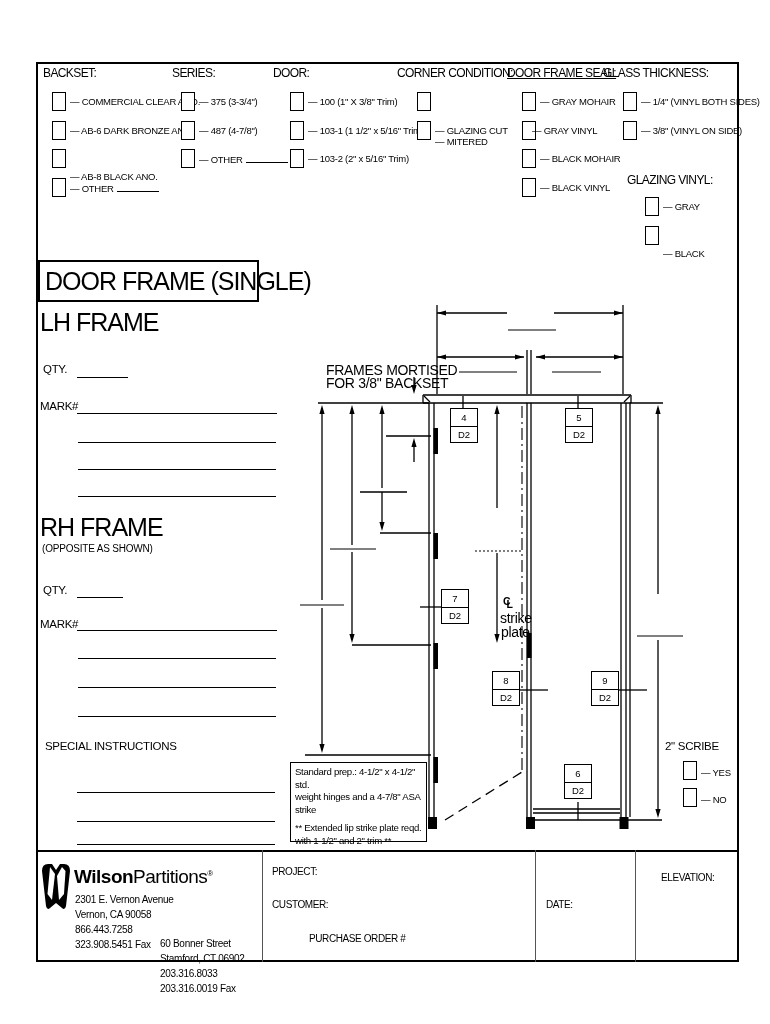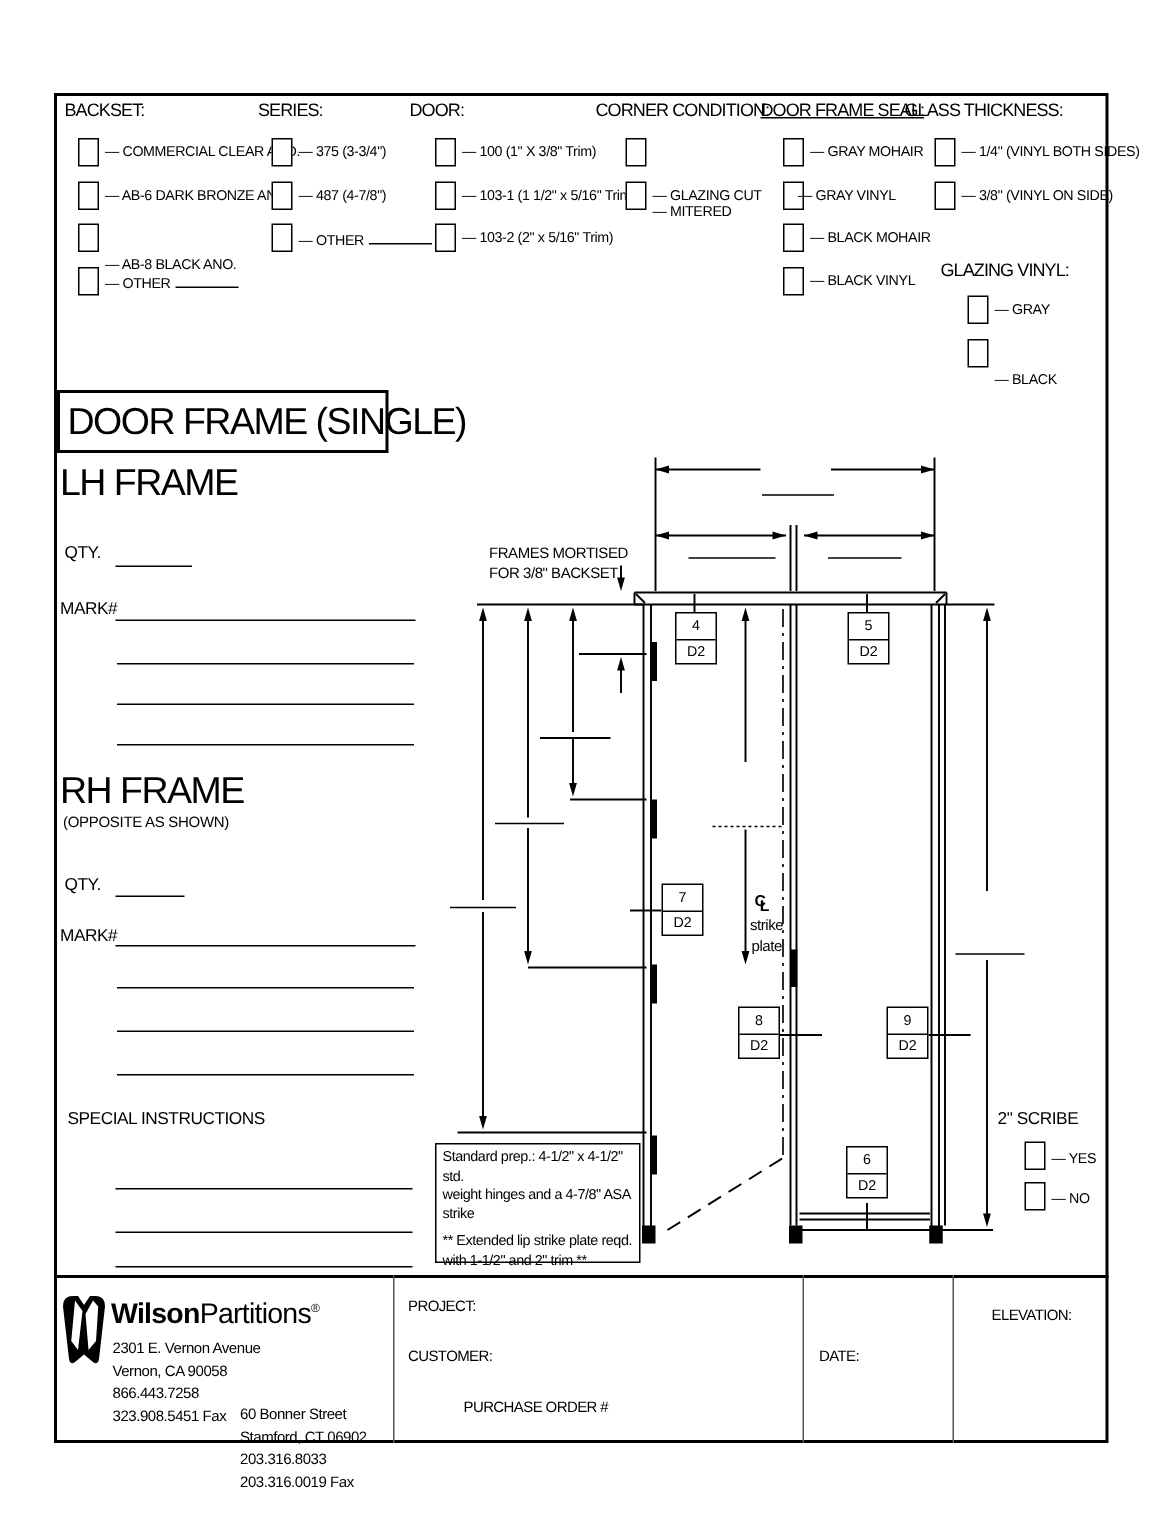--- a/index.html
+++ b/index.html
@@ -16,21 +16,21 @@
   .cb{width:12px;height:17px;border:1.6px solid #000;background:#fff;box-sizing:content-box;}
   .blank{display:inline-block;width:42px;border-bottom:1.2px solid #000;height:9px;margin-left:3px;}
   
   .big-title{font-size:25px;letter-spacing:-1px;white-space:nowrap;}
   .title-box{left:38px;top:260px;width:221px;height:42px;border:2px solid #000;box-sizing:border-box;
              display:flex;align-items:center;padding-left:5px;}
   .fld-label{font-size:11.5px;letter-spacing:-0.3px;white-space:nowrap;}
   .wline{border-bottom:1.5px solid #000;height:0;}
   .subtt{font-size:10px;letter-spacing:-0.2px;white-space:nowrap;}
   
-  .dnote{font-size:10px;letter-spacing:-0.3px;line-height:12.5px;white-space:nowrap;}
+  .dnote{font-size:14px;letter-spacing:-0.3px;line-height:12.5px;white-space:nowrap;}
   .tag{width:26px;border:1.4px solid #000;background:#fff;text-align:center;font-size:9.5px;box-sizing:content-box;}
   .tag .cell{height:17px;line-height:17px;}
   .tag .cell+.cell{border-top:1.4px solid #000;height:15px;line-height:15px;}
   .notebox{left:290px;top:762px;width:137px;height:80px;border:1.5px solid #000;box-sizing:border-box;
            padding:3px 4px;font-size:9.6px;letter-spacing:-0.3px;line-height:12.6px;}
   .notebox .gap{margin-top:6px;}
   .cl-sym{font-size:10.5px;font-weight:bold;}
   
   .footer-line{left:36px;top:850px;width:703px;border-top:2px solid #000;}
   .fdiv{width:0;border-left:1.5px solid #555;}

